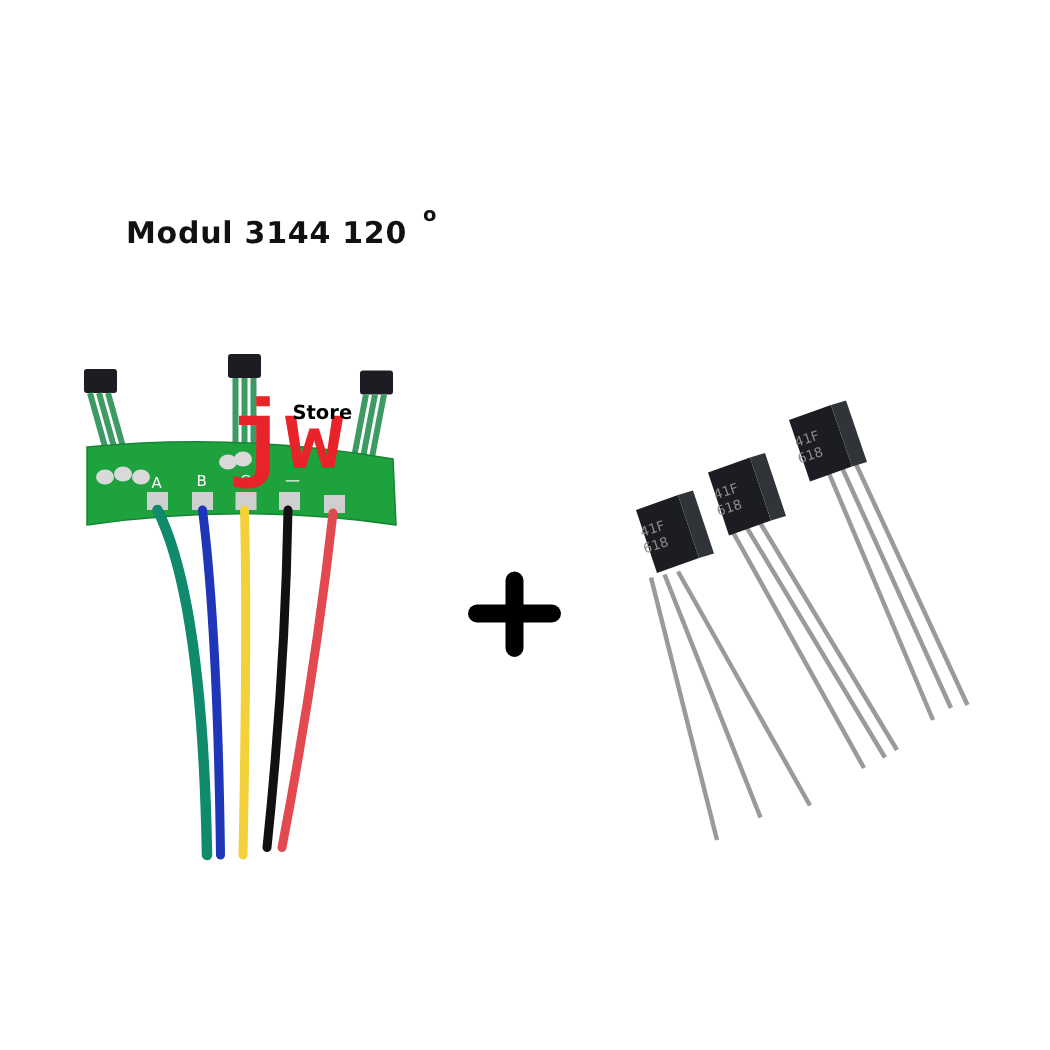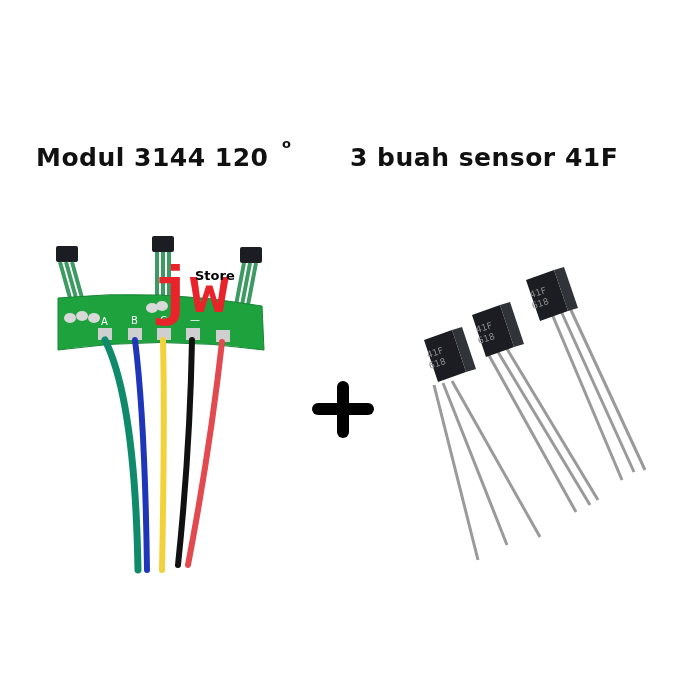--- a/index.html
+++ b/index.html
@@ -1,32 +1,31 @@
 <!DOCTYPE html>
 <html><head>
 <meta charset="utf-8">
 <style>
   html, body { margin:0; padding:0; background:#ffffff; }
   .canvas { position:relative; width:700px; height:700px; background:#ffffff; overflow:hidden; }
-  .title { position:absolute; top:143px; font-family:"DejaVu Sans", sans-serif; font-weight:bold; font-size:25px; color:#111; letter-spacing:0.5px; white-space:nowrap; }
+  .title { position:absolute; top:143px; font-family:"DejaVu Sans", sans-serif; font-weight:bold; font-size:20px; color:#111; letter-spacing:0.5px; white-space:nowrap;margin-left:48px; }
   .title-left { left:36px; }
   .title-right { left:350px; }
   .deg { position:absolute; left:282px; top:136px; font-family:"DejaVu Sans", sans-serif; font-weight:bold; font-size:13px; color:#111; }
   svg { position:absolute; left:0; top:0; }
   .store-text { position:absolute; left:195px; top:268px; font-family:"DejaVu Sans", sans-serif; font-weight:bold; font-size:13px; color:#000000; }
   .jw-text { position:absolute; left:152px; top:262px; font-family:Liberation Mono, monospace; font-weight:bold; font-size:66px; color:#e8232a; letter-spacing:-2px; line-height:1; }
 </style>
 </head>
 <body>
 
 <div class="canvas">
 
   <div class="title title-left">Modul 3144 120</div>
   <div class="deg">o</div>
-  <div class="title title-right">3 buah sensor 41F</div>
 
   <svg width="700" height="700" viewBox="0 0 700 700">
 
     <g>
       <g>
         <rect x="56" y="246" width="22" height="16" rx="2" fill="#1b1d22"></rect>
         <path d="M60 262 L72 305 M66 262 L78 305 M72 262 L84 305" stroke="#3d9a62" stroke-width="4" fill="none"></path>
       </g>
       <g>
         <rect x="152" y="236" width="22" height="16" rx="2" fill="#1b1d22"></rect>

